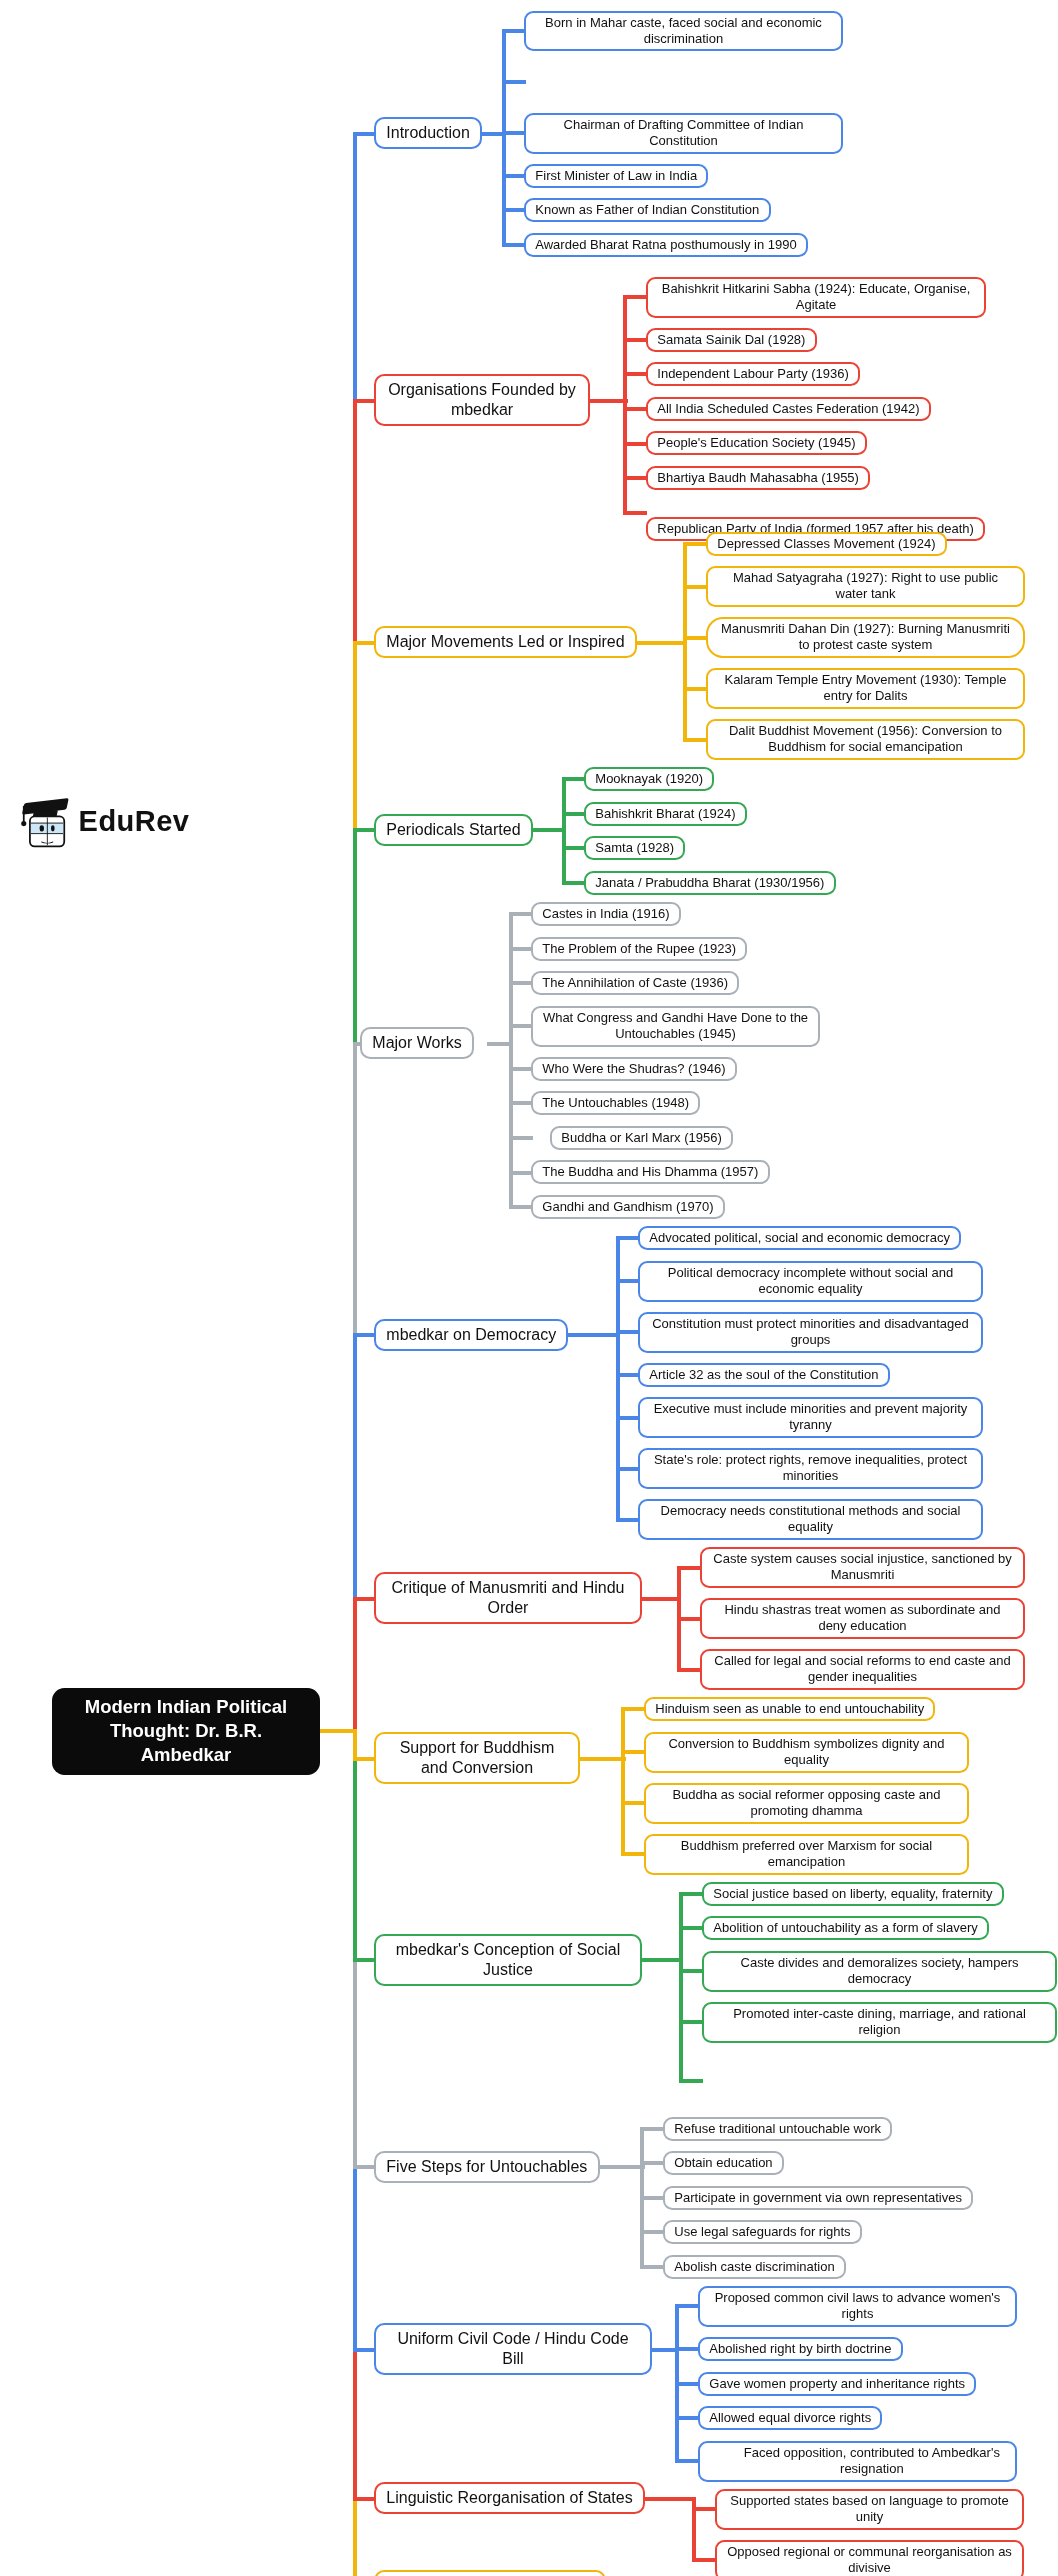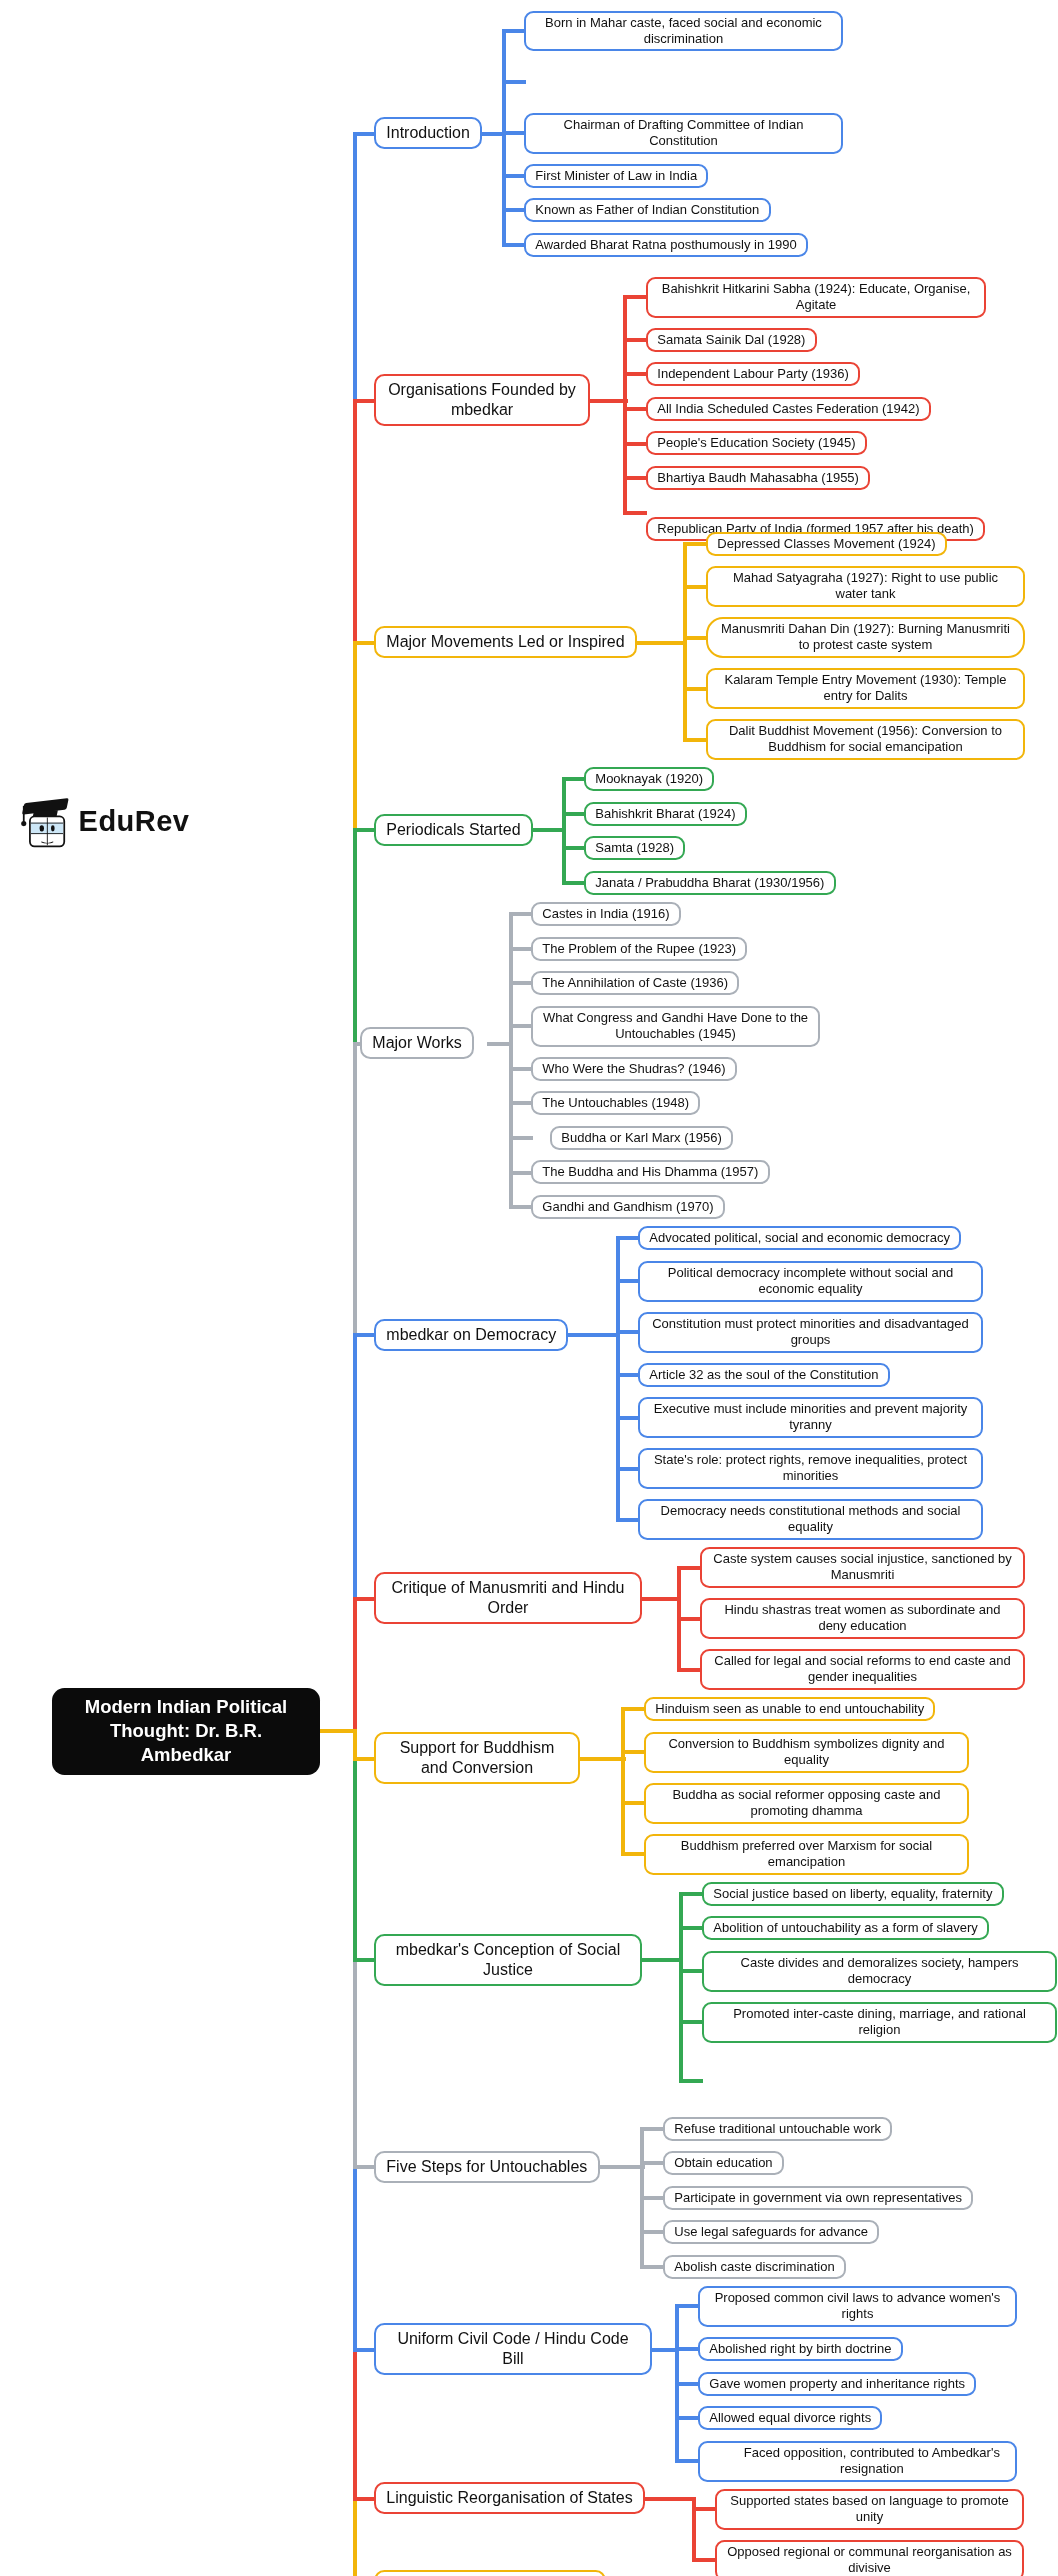--- a/index.html
+++ b/index.html
@@ -212,21 +212,21 @@
     <div class="line" style="left: 679px; top: 1892px; width: 4.1px; height: 191px; background: rgb(52, 168, 83); z-index: 450;"></div>
     <div class="line" style="left: 679px; top: 1892px; width: 24px; height: 4.1px; background: rgb(52, 168, 83); z-index: 450;"></div>
     <div class="line" style="left: 679px; top: 1926px; width: 24px; height: 4.1px; background: rgb(52, 168, 83); z-index: 450;"></div>
     <div class="line" style="left: 679px; top: 1969px; width: 24px; height: 4.1px; background: rgb(52, 168, 83); z-index: 450;"></div>
     <div class="line" style="left: 679px; top: 2020px; width: 24px; height: 4.1px; background: rgb(52, 168, 83); z-index: 450;"></div>
     <div class="line" style="left: 679px; top: 2079px; width: 24px; height: 4.1px; background: rgb(52, 168, 83); z-index: 450;"></div>
     <div class="node branch" style="border-color: rgb(170, 176, 184); left: 374px; top: 2151px;">Five Steps for Untouchables</div>
     <div class="node leaf" style="border-color: rgb(170, 176, 184); left: 663px; max-width: 340px; top: 2117px;">Refuse traditional untouchable work</div>
     <div class="node leaf" style="border-color: rgb(170, 176, 184); left: 663px; max-width: 340px; top: 2151px;">Obtain education</div>
     <div class="node leaf" style="border-color: rgb(170, 176, 184); left: 663px; max-width: 340px; top: 2186px;">Participate in government via own representatives</div>
-    <div class="node leaf" style="border-color: rgb(170, 176, 184); left: 663px; max-width: 340px; top: 2220px;">Use legal safeguards for advance</div>
+    <div class="node leaf" style="border-color: rgb(170, 176, 184); left: 663px; max-width: 340px; top: 2220px;">Use legal safeguards for rights</div>
     <div class="node leaf" style="border-color: rgb(170, 176, 184); left: 663px; max-width: 340px; top: 2255px;">Abolish caste discrimination</div>
     <div class="line" style="left: 318px; top: 1729px; width: 39px; height: 4.1px; background: rgb(170, 176, 184); z-index: 329;"></div>
     <div class="line" style="left: 353px; top: 1729px; width: 4.1px; height: 440px; background: rgb(170, 176, 184); z-index: 329;"></div>
     <div class="line" style="left: 353px; top: 2165px; width: 21px; height: 4.1px; background: rgb(170, 176, 184); z-index: 329;"></div>
     <div class="line" style="left: 599px; top: 2165px; width: 46px; height: 4.1px; background: rgb(170, 176, 184); z-index: 450;"></div>
     <div class="line" style="left: 640px; top: 2127px; width: 4.1px; height: 142px; background: rgb(170, 176, 184); z-index: 450;"></div>
     <div class="line" style="left: 640px; top: 2127px; width: 24px; height: 4.1px; background: rgb(170, 176, 184); z-index: 450;"></div>
     <div class="line" style="left: 640px; top: 2161px; width: 24px; height: 4.1px; background: rgb(170, 176, 184); z-index: 450;"></div>
     <div class="line" style="left: 640px; top: 2196px; width: 24px; height: 4.1px; background: rgb(170, 176, 184); z-index: 450;"></div>
     <div class="line" style="left: 640px; top: 2230px; width: 24px; height: 4.1px; background: rgb(170, 176, 184); z-index: 450;"></div>

